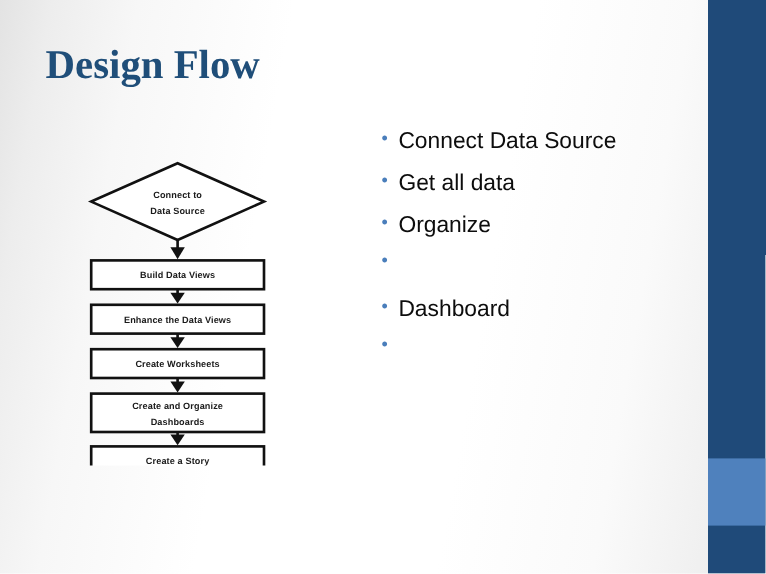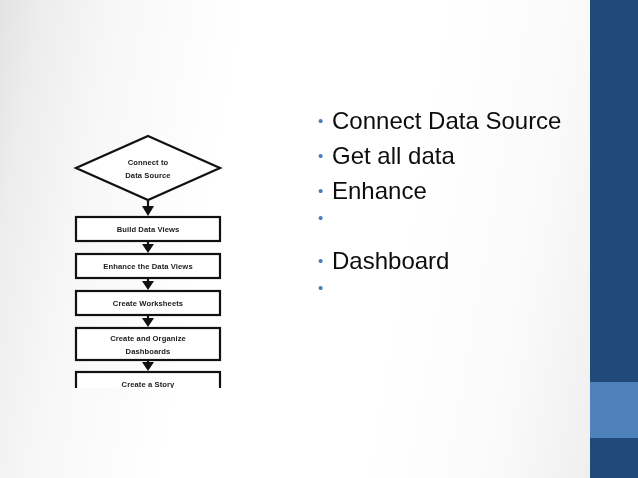--- a/index.html
+++ b/index.html
@@ -115,34 +115,35 @@
     width: 14px;
     font-size: 15px;
     line-height: 1;
     color: #4a7ebb;
     position: relative;
     top: -3px;
   }
   .bullet-text {
     flex: 1 1 auto;
     font-family: "Liberation Sans", sans-serif;
-    font-size: 24px;
+    font-size: 19px;
     color: #0d0d0d;
     line-height: 1.1;
     white-space: nowrap;
   }
 </style>
 </head>
 <body>
 
 <div class="slide">
 
   <div class="edge-bar"></div>
   <div class="edge-bar-accent"></div>
 
+  <div class="title">Design Flow</div>
 
   <div class="flowchart">
     <svg class="flow-svg" width="160" height="262" viewBox="0 0 160 262" xmlns="http://www.w3.org/2000/svg">
 
       <g>
         <polygon class="flow-shape" points="80,10 152,42 80,74 8,42"></polygon>
         <text class="flow-label" x="80" y="39">Connect to</text>
         <text class="flow-label" x="80" y="52">Data Source</text>
       </g>
 
@@ -204,21 +205,21 @@
     <div class="bullet-row">
       <span class="bullet-dot">•</span>
       <span class="bullet-text">Connect Data Source</span>
     </div>
     <div class="bullet-row">
       <span class="bullet-dot">•</span>
       <span class="bullet-text">Get all data</span>
     </div>
     <div class="bullet-row">
       <span class="bullet-dot">•</span>
-      <span class="bullet-text">Enhance</span>
+      <span class="bullet-text">Organize</span>
     </div>
     <div class="bullet-row">
       <span class="bullet-dot">•</span>
     </div>
     <div class="bullet-row">
       <span class="bullet-dot">•</span>
       <span class="bullet-text">Dashboard</span>
     </div>
     <div class="bullet-row">
       <span class="bullet-dot">•</span>

